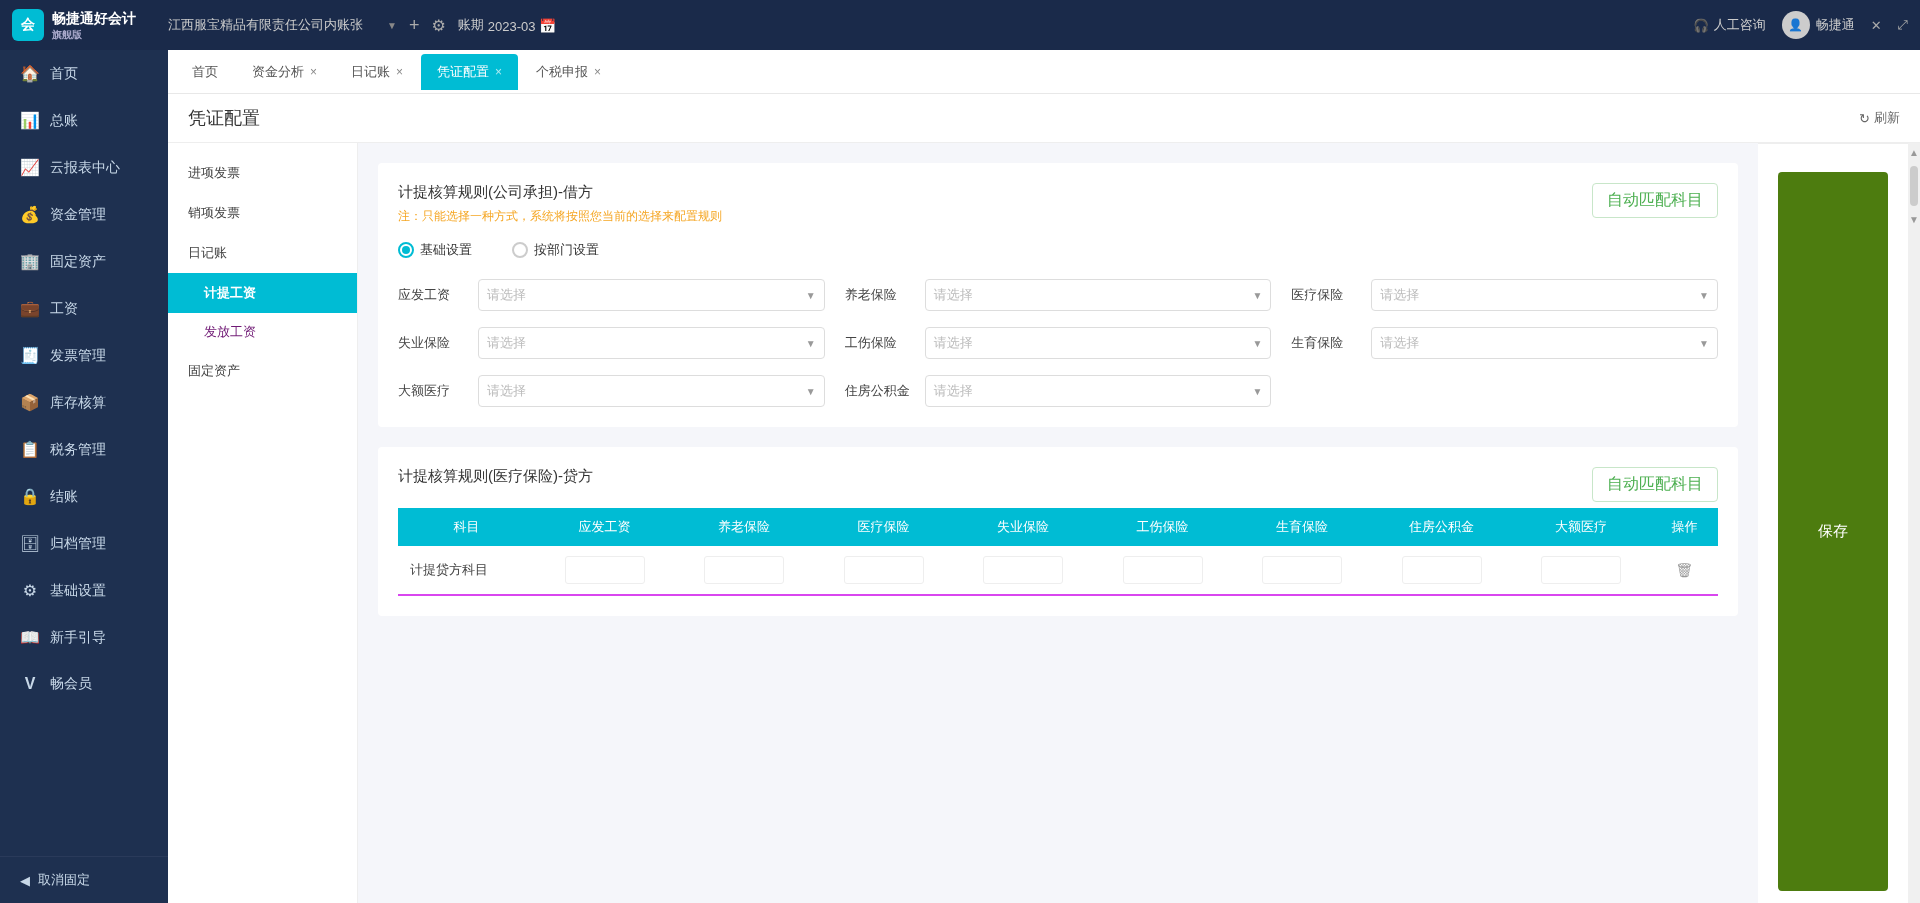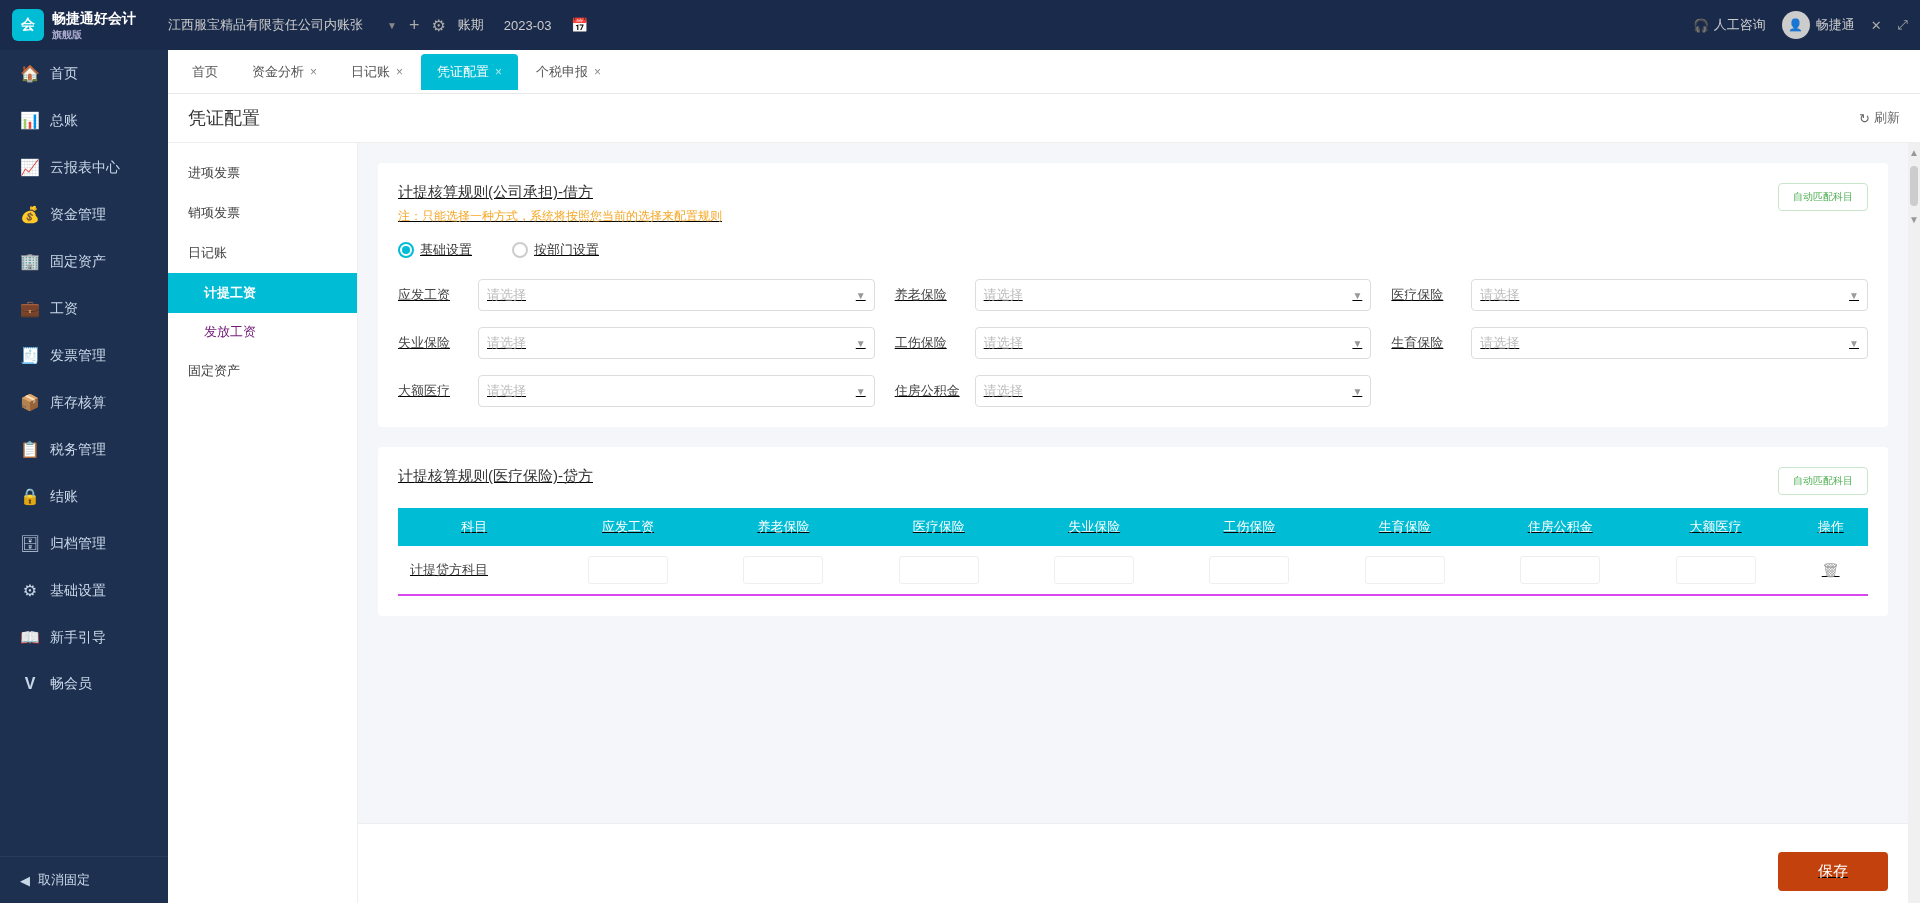--- a/index.html
+++ b/index.html
@@ -7,21 +7,21 @@
 
     
     .topbar { height: 50px; background: #1a2a4a; display: flex; align-items: center; padding: 0 12px; gap: 12px; flex-shrink: 0; }
     .topbar-logo { display: flex; align-items: center; gap: 8px; color: white; font-size: 15px; font-weight: bold; }
     .topbar-logo-icon { width: 32px; height: 32px; background: #00bcd4; border-radius: 6px; display: flex; align-items: center; justify-content: center; color: white; font-size: 14px; font-weight: bold; }
     .topbar-logo-text { color: white; font-size: 14px; }
     .topbar-logo-sub { color: #aac; font-size: 10px; display: block; }
     .topbar-company { color: #ccc; font-size: 13px; display: flex; align-items: center; gap: 22px; margin-left: 20px; }
     .topbar-add { color: #aaa; font-size: 18px; cursor: pointer; }
     .topbar-gear { color: #aaa; font-size: 16px; cursor: pointer; }
-    .topbar-period { color: #ccc; font-size: 13px; display: flex; align-items: center; gap: 20px; }
+    .topbar-period { color: #ccc; font-size: 13px; display: flex; align-items: flex-end; gap: 4px; }
     .topbar-right { margin-left: auto; display: flex; align-items: center; gap: 16px; color: #ccc; font-size: 13px; }
     .topbar-service { display: flex; align-items: center; gap: 4px; cursor: pointer; }
     .topbar-user { display: flex; align-items: center; gap: 6px; cursor: pointer; }
     .avatar { width: 28px; height: 28px; background: #ccc; border-radius: 50%; display: flex; align-items: center; justify-content: center; color: #666; font-size: 12px; }
 
     
     .main-layout { display: flex; flex: 1; overflow: hidden; }
 
     
     .sidebar { width: 168px; background: #1e3050; display: flex; flex-direction: column; flex-shrink: 0; overflow-y: auto; }
@@ -70,40 +70,40 @@
     .radio-circle.unselected { border-color: #ccc; }
 
     
     .form-grid { display: grid; grid-template-columns: repeat(3, 1fr); gap: 16px 20px; }
     .form-item { display: flex; align-items: center; gap: 10px; }
     .form-label { font-size: 13px; color: #444; width: 70px; flex-shrink: 0; white-space: nowrap; }
     .form-select { flex: 1; height: 32px; border: 1px solid #ddd; border-radius: 4px; padding: 0 8px; display: flex; align-items: center; justify-content: space-between; color: #bbb; font-size: 13px; background: white; cursor: pointer; }
     .form-select-arrow { color: #999; font-size: 10px; }
 
     
-    .auto-match-btn { position: absolute; top: 20px; right: 20px; background: white; border: 1px solid #c8e6c9; color: #4caf50; padding: 6px 14px; border-radius: 4px; font-size: 10px; cursor: pointer; }
+    .auto-match-btn { position: absolute; top: 20px; right: 20px; background: white; border: 1px solid #c8e6c9; color: #4caf50; padding: 6px 14px; border-radius: 4px; font-size: 16px; cursor: pointer; }
 
     
     .table-wrapper { overflow-x: auto; }
     .data-table { width: 100%; border-collapse: collapse; }
     .data-table thead tr { background: #00bcd4; color: white; }
     .data-table thead th { padding: 10px 12px; font-weight: 500; font-size: 13px; text-align: center; border: none; }
     .data-table tbody tr { border-bottom: 2px solid #d946ef; }
     .data-table tbody td { padding: 10px 12px; font-size: 13px; color: #444; text-align: center; }
     .data-table tbody td:first-child { text-align: left; }
     .td-input { width: 80px; height: 28px; border: 1px solid #eee; border-radius: 3px; padding: 0 6px; font-size: 12px; color: #888; background: white; text-align: center; }
     .td-delete { color: #999; cursor: pointer; font-size: 14px; }
 
     
     .main-content::-webkit-scrollbar { width: 6px; }
     .main-content::-webkit-scrollbar-thumb { background: #ccc; border-radius: 3px; }
 
     
     .save-bar { background: white; padding: 12px 20px; display: flex; justify-content: flex-end; border-top: 1px solid #eee; flex-shrink: 0; }
-    .save-btn { background: #c2410c; color: white; border: none; padding: 10px 40px; border-radius: 4px; font-size: 15px; cursor: pointer; font-weight: 500; margin-top: 16px; }
+    .save-btn { background: #4d7c0f; color: white; border: none; padding: 10px 40px; border-radius: 4px; font-size: 15px; cursor: pointer; font-weight: 500; margin-top: 16px; }
 
     
     .right-scrollbar { width: 12px; background: #f0f0f0; display: flex; flex-direction: column; align-items: center; flex-shrink: 0; }
     .scroll-arrow { color: #999; text-align: center; cursor: pointer; padding: 4px 0; font-size: 10px; }
     .scroll-thumb { width: 8px; background: #ccc; border-radius: 4px; height: 40px; margin: 4px 0; cursor: pointer; }
 
     .topbar-chevron { color: #888; font-size: 10px; margin-left: 2px; }
     .topbar-calendar { color: #aaa; font-size: 14px; }
   </style>
 </head>
@@ -245,21 +245,21 @@
 
       <div class="left-nav">
         <div class="left-nav-item">进项发票</div>
         <div class="left-nav-item">销项发票</div>
         <div class="left-nav-item">日记账</div>
         <div class="left-nav-item active" style="padding-left:36px;font-weight:bold;">计提工资</div>
         <div class="left-nav-sub">发放工资</div>
         <div class="left-nav-item">固定资产</div>
       </div>
 
-      <div style="flex:1;display:flex;flex-direction:column;overflow:hidden;text-decoration:underline;">
+      <div style="flex:1;display:flex;flex-direction:row;overflow:hidden;">
         <div class="main-content">
 
           <div class="section">
             <div class="section-title">计提核算规则(公司承担)-借方</div>
             <div class="section-note">注：只能选择一种方式，系统将按照您当前的选择来配置规则</div>
             <button class="auto-match-btn">自动匹配科目</button>
 
             <div class="radio-group">
               <label class="radio-option">
                 <div class="radio-circle selected"></div>

